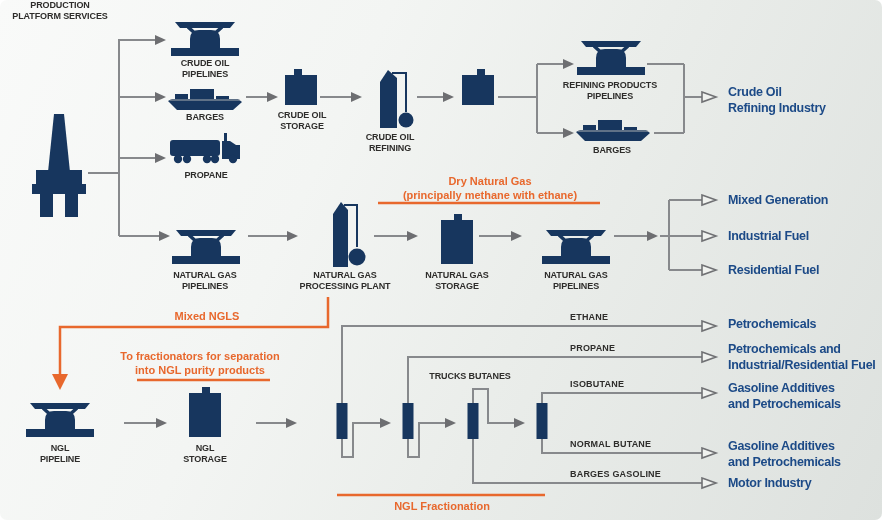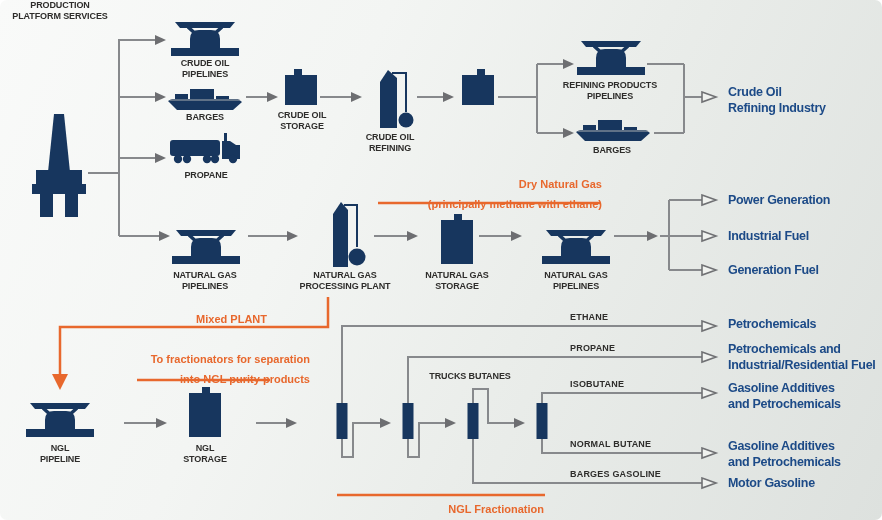--- a/index.html
+++ b/index.html
@@ -17,22 +17,22 @@
   }
   .prod{
     position:absolute;font-size:9px;font-weight:bold;line-height:11px;
     color:#2e2d2b;text-align:center;white-space:pre;letter-spacing:0.2px;
   }
   .out{
     position:absolute;font-size:12.5px;font-weight:bold;line-height:16px;
     color:#1c4a87;text-align:left;white-space:pre-line;letter-spacing:-0.3px;
   }
   .orn{
-    position:absolute;font-size:11px;font-weight:bold;line-height:20px;
-    color:#e8682d;text-align:right;white-space:pre-line;
+    position:absolute;font-size:11px;font-weight:bold;line-height:14px;
+    color:#e8682d;text-align:center;white-space:pre-line;
   }
 </style>
 </head>
 <body>
 
 <div id="stage">
 
 <svg width="882" height="520" viewBox="0 0 882 520">
   <defs>
     <marker id="af" markerWidth="13" markerHeight="12" refX="1" refY="5" orient="auto" markerUnits="userSpaceOnUse">
@@ -216,32 +216,32 @@
 <div class="lbl" style="left:400px;top:371px;width:140px">TRUCKS BUTANES</div>
 
 <div class="prod" style="left:570px;top:312px">ETHANE</div>
 <div class="prod" style="left:570px;top:343px">PROPANE</div>
 <div class="prod" style="left:570px;top:379px">ISOBUTANE</div>
 <div class="prod" style="left:570px;top:439px">NORMAL BUTANE</div>
 <div class="prod" style="left:570px;top:469px">BARGES GASOLINE</div>
 
 <div class="out" style="left:728px;top:84px">Crude Oil
 Refining Industry</div>
-<div class="out" style="left:728px;top:192px">Power Generation</div>
+<div class="out" style="left:728px;top:192px">Mixed Generation</div>
 <div class="out" style="left:728px;top:228px">Industrial Fuel</div>
-<div class="out" style="left:728px;top:262px">Generation Fuel</div>
+<div class="out" style="left:728px;top:262px">Residential Fuel</div>
 <div class="out" style="left:728px;top:316px">Petrochemicals</div>
 <div class="out" style="left:728px;top:341px">Petrochemicals and
 Industrial/Residential Fuel</div>
 <div class="out" style="left:728px;top:380px">Gasoline Additives
 and Petrochemicals</div>
 <div class="out" style="left:728px;top:438px">Gasoline Additives
 and Petrochemicals</div>
-<div class="out" style="left:728px;top:475px">Motor Gasoline</div>
+<div class="out" style="left:728px;top:475px">Motor Industry</div>
 
 <div class="orn" style="left:378px;top:174px;width:224px">Dry Natural Gas
 (principally methane with ethane)</div>
-<div class="orn" style="left:147px;top:309px;width:120px">Mixed PLANT</div>
+<div class="orn" style="left:147px;top:309px;width:120px">Mixed NGLS</div>
 <div class="orn" style="left:90px;top:349px;width:220px">To fractionators for separation
 into NGL purity products</div>
 <div class="orn" style="left:340px;top:499px;width:204px">NGL Fractionation</div>
 
 </div>
 
 </body></html>

